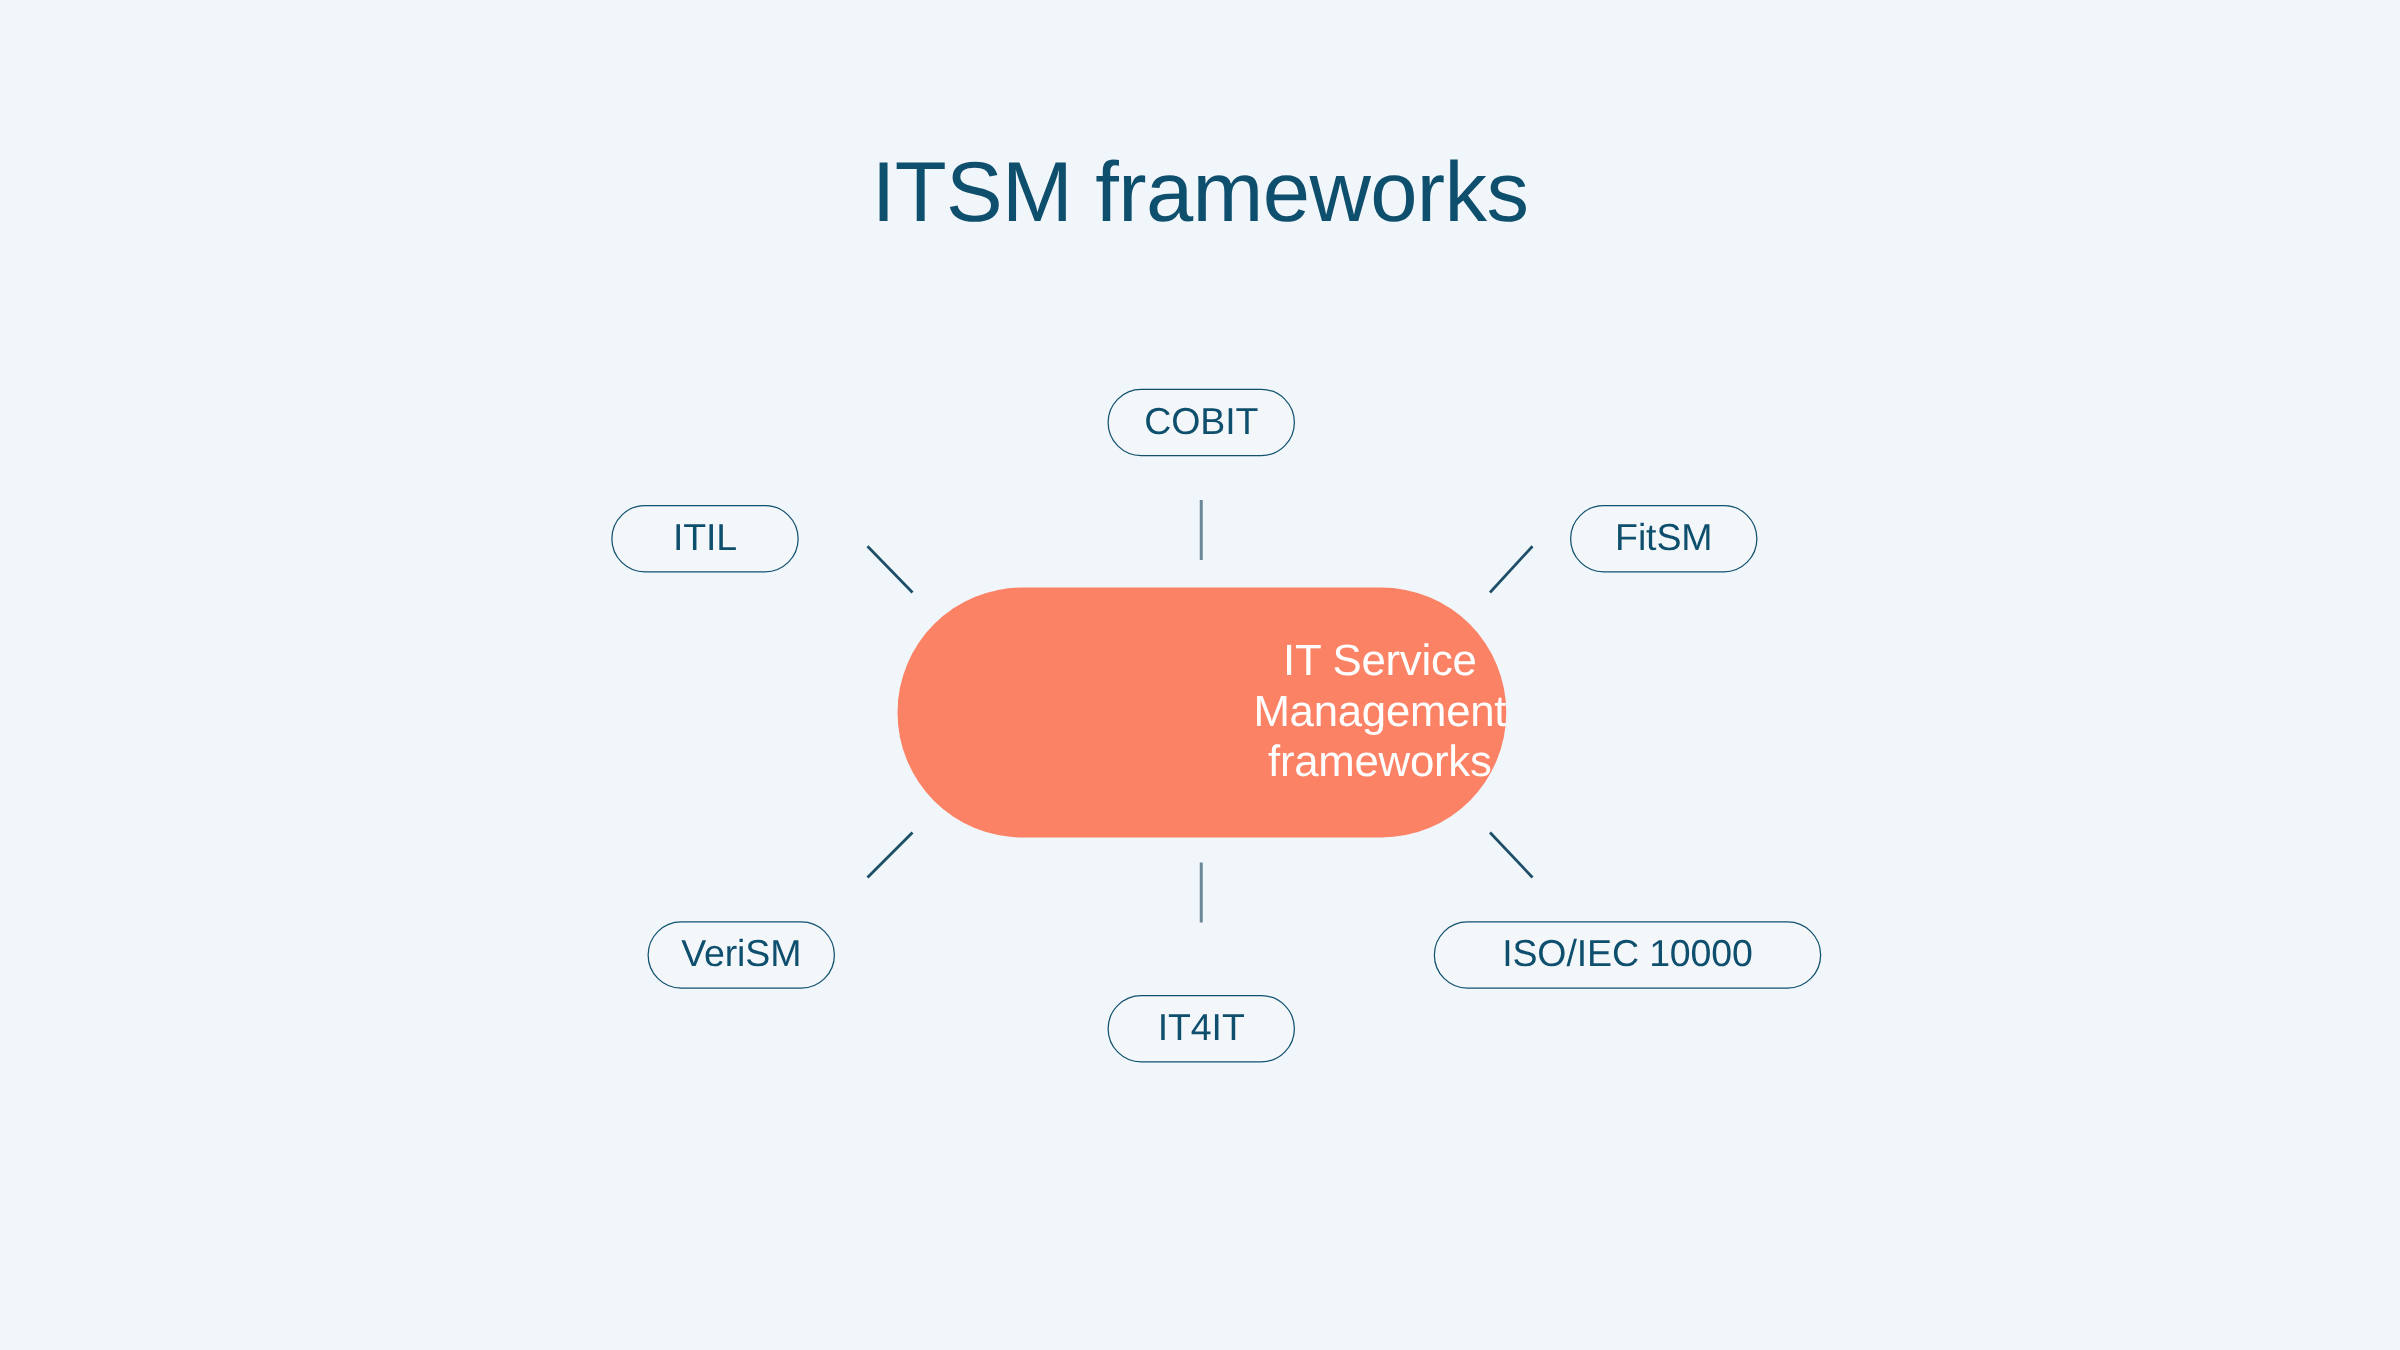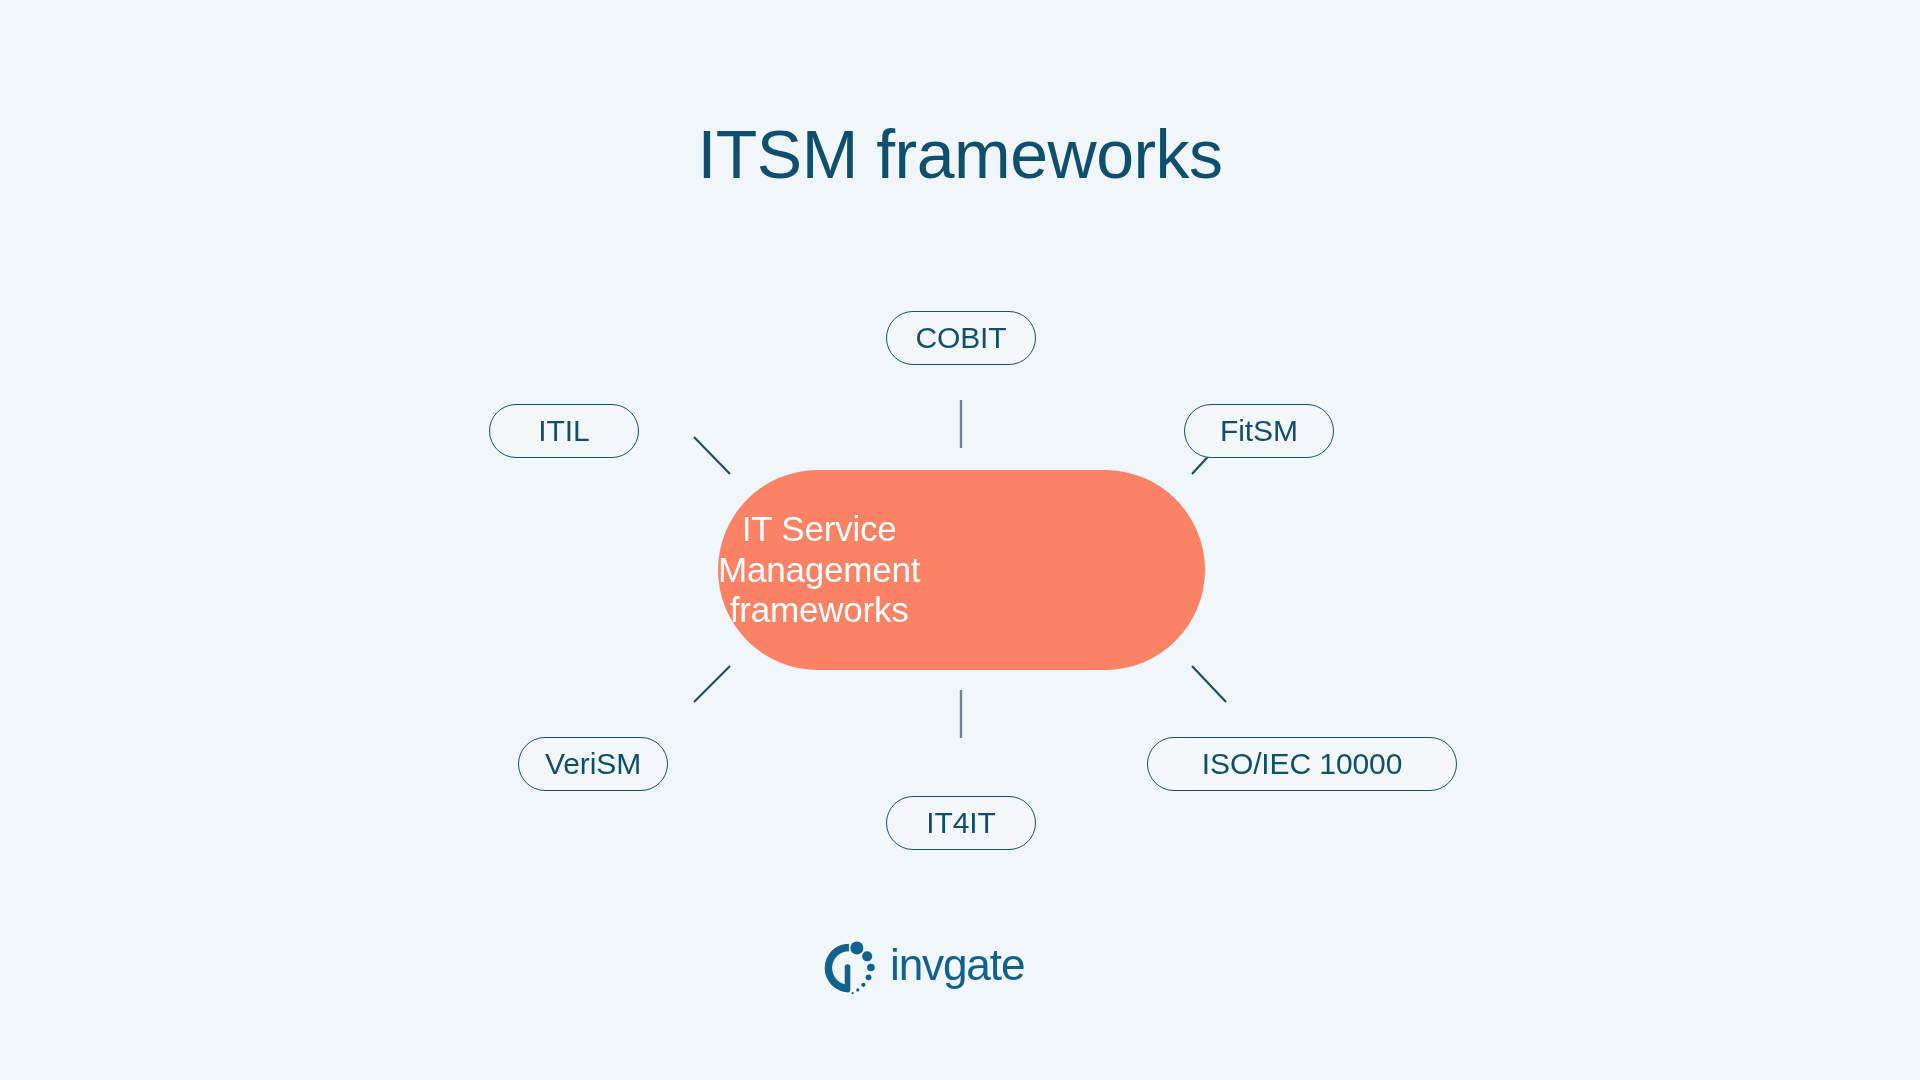--- a/index.html
+++ b/index.html
@@ -57,21 +57,21 @@
   .hub {
     position: absolute;
     left: 718px;
     top: 470px;
     width: 487px;
     height: 200px;
     background: #fb8265;
     border-radius: 100px;
     display: flex;
     align-items: center;
-    justify-content: flex-start;
+    justify-content: flex-end;
     box-sizing: border-box;
   }
   .hub-label {
     color: #ffffff;
     font-size: 35px;
     line-height: 1.17;
     text-align: center;
     font-weight: 400;
     letter-spacing: -0.2px;
     white-space: pre-line;
@@ -92,21 +92,21 @@
     align-items: center;
     justify-content: center;
     padding: 0 22px;
     height: 54px;
     white-space: nowrap;
     text-align: right;
   }
 
   .node-cobit  { left: 886px;  top: 311px; width: 150px; }
   .node-itil   { left: 489px;  top: 404px; width: 150px; }
-  .node-fitsm  { left: 1184px; top: 404px; width: 150px; }
+  .node-fitsm  { left: 1256px; top: 404px; width: 150px; }
   .node-verism { left: 518px;  top: 737px; width: 150px; }
   .node-iso    { left: 1147px; top: 737px; width: 310px; }
   .node-it4it  { left: 886px;  top: 796px; width: 150px; }
 
   
   .brand {
     position: absolute;
     left: 0;
     top: 938px;
     width: 1920px;
@@ -174,36 +174,14 @@
     <div class="node node-iso">
       <span>ISO/IEC 10000</span>
     </div>
 
     <div class="node node-it4it">
       <span>IT4IT</span>
     </div>
 
   </div>
 
-  <div class="brand">
-
-    <svg class="brand-mark" viewBox="0 0 60 64">
-
-      <path d="M31 6 A26 26 0 1 0 31 58 L31 50 A18 18 0 1 1 31 14 Z" fill="#10618f"></path>
-
-      <rect x="26.5" y="28" width="6" height="30" rx="3" fill="#10618f"></rect>
-
-      <circle cx="39.5" cy="10.5" r="7.0" fill="#10618f"></circle>
-      <circle cx="50.5" cy="19.5" r="5.4" fill="#10618f"></circle>
-      <circle cx="54.5" cy="31.5" r="4.1" fill="#10618f"></circle>
-      <circle cx="52.0" cy="42.0" r="3.1" fill="#10618f"></circle>
-      <circle cx="46.5" cy="50.0" r="2.3" fill="#10618f"></circle>
-      <circle cx="40.5" cy="55.5" r="1.7" fill="#10618f"></circle>
-      <circle cx="35.0" cy="59.0" r="1.2" fill="#10618f"></circle>
-    </svg>
-
-    <svg class="brand-word" viewBox="0 0 218 50">
-      <text x="0" y="38" font-family="'Liberation Sans', sans-serif" font-size="46" letter-spacing="-1.2" fill="#10618f">invgate</text>
-    </svg>
-
-  </div>
 
 </div>
 
 </body></html>

